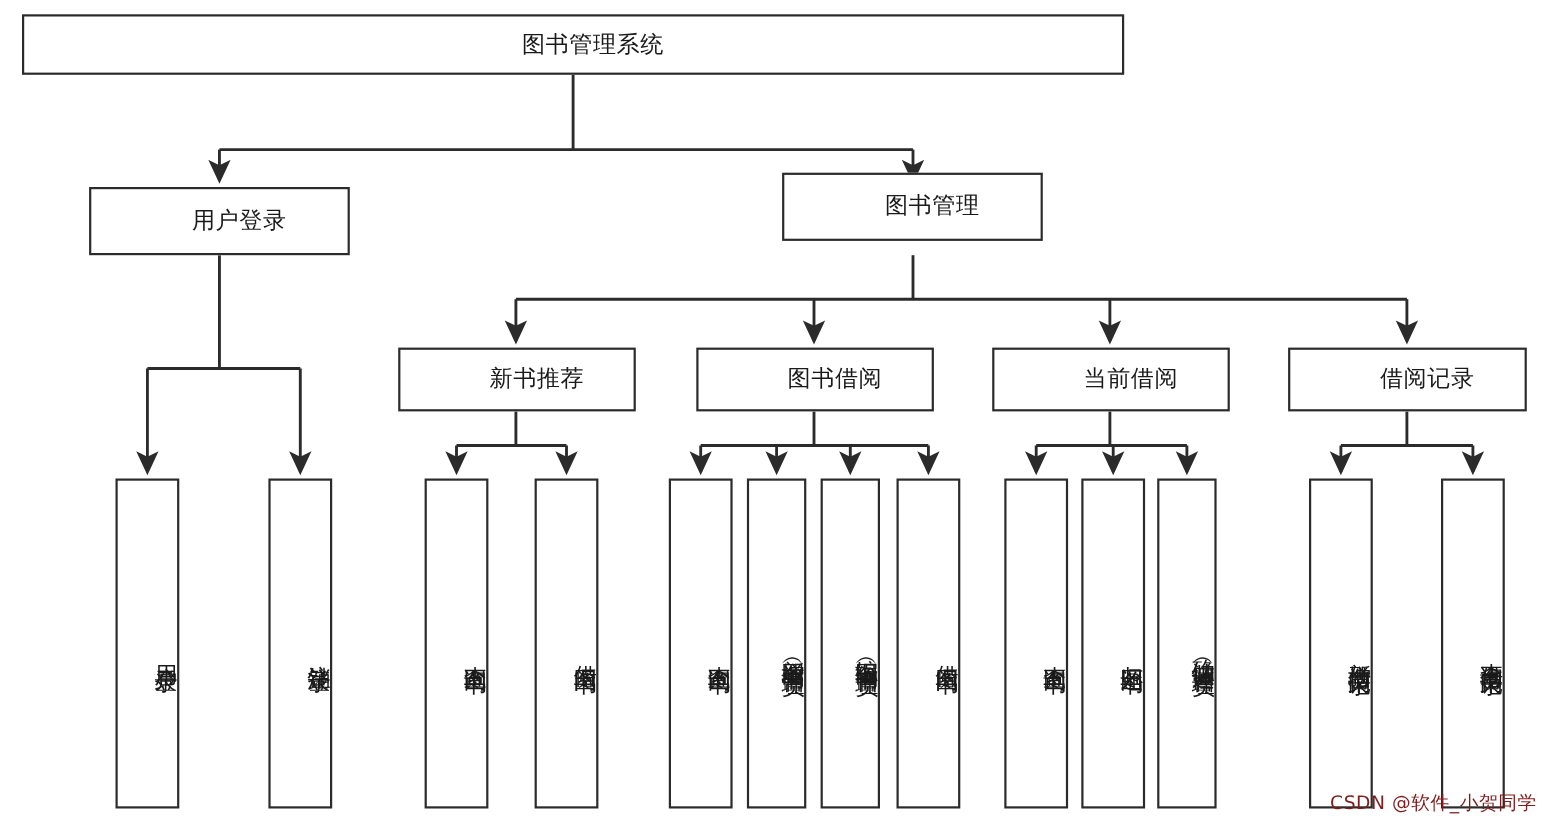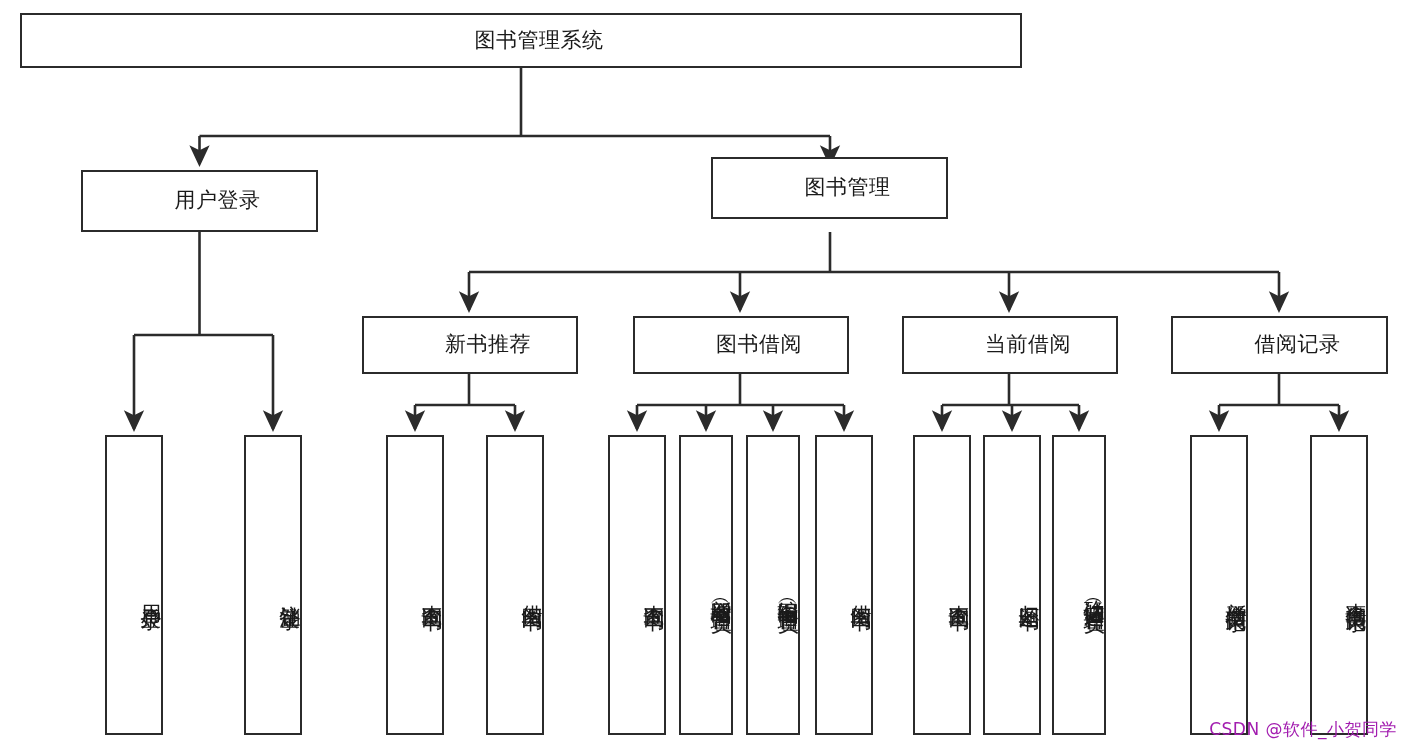--- a/index.html
+++ b/index.html
@@ -52,21 +52,21 @@
     padding-top: 14px;
     align-items: flex-start;
     justify-content: center;
     line-height: 1.0;
   }
   #watermark {
     position: absolute;
     right: 8px;
     bottom: 6px;
     font-size: 17px;
-    color: #a21caf;
+    color: #7f1d1d;
     letter-spacing: 0.5px;
     white-space: nowrap;
     font-family: "DejaVu Sans", "Liberation Sans", sans-serif;
   }
 </style>
 </head>
 <body>
 
 <div id="canvas">
 

